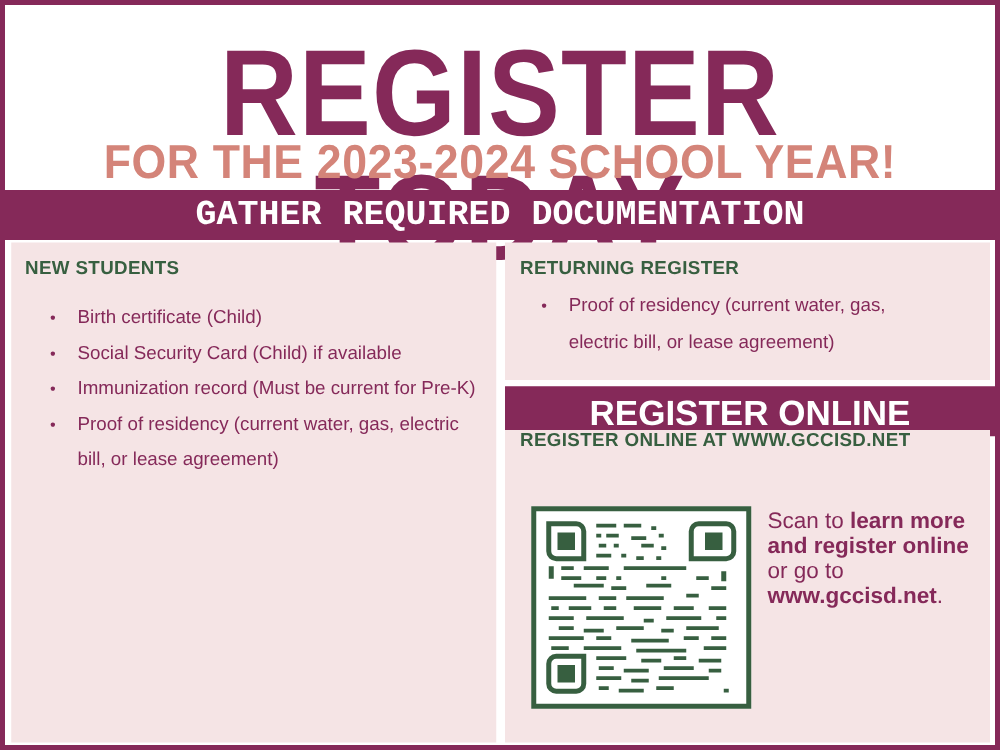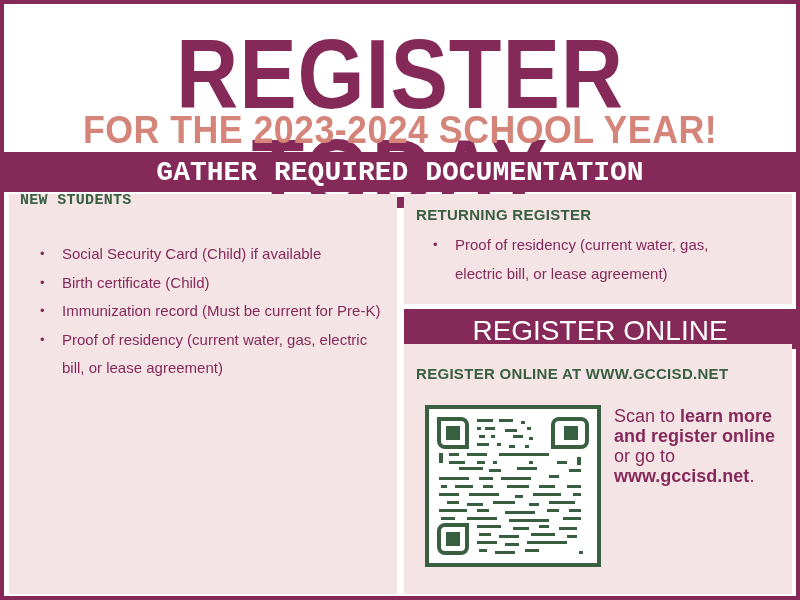--- a/index.html
+++ b/index.html
@@ -24,21 +24,21 @@
     background: #852959; color: #fff; text-align: center;
     font-weight: 700; font-size: 28px; line-height: 42px; font-family: Liberation Mono, monospace;
   }
   .panel { position: absolute; background: #f5e4e5; }
   .left-panel { left: 5px; top: 190px; width: 388px; height: 400px; }
   .ret-panel { left: 400px; top: 190px; width: 388px; height: 110px; }
   .online-panel { left: 400px; top: 340px; width: 388px; height: 250px; }
   .online-band {
     position: absolute; left: 400px; top: 305px; width: 392px; height: 40px;
     background: #852959; color: #fff; text-align: center;
-    font-weight: 400; font-size: 28px; line-height: 44px;
+    font-weight: 700; font-size: 28px; line-height: 44px;
   }
   .heading {
     position: absolute; color: #375f40; font-weight: 700; font-size: 15px;
     letter-spacing: 0.3px;
   }
   ul.items { position: absolute; list-style: none; color: #852959; font-size: 15px; line-height: 28.5px; }
   ul.items li { position: relative; padding-left: 0; }
   ul.items li::before {
     content: "•"; position: absolute; left: -22px; top: 0; color: #852959; font-size: 13px;
   }
@@ -54,37 +54,37 @@
 </style>
 </head>
 <body>
 
 <div class="frame">
   <div class="title">REGISTER TODAY</div>
   <div class="subtitle">FOR THE 2023-2024 SCHOOL YEAR!</div>
   <div class="band">GATHER REQUIRED DOCUMENTATION</div>
 
   <div class="panel left-panel"></div>
-  <div class="heading" style="left:16px; top:188px;font-family:Liberation Mono, monospace;">NEW STUDENTS</div>
+  <div class="heading" style="left:16px; top:202px;">NEW STUDENTS</div>
   <ul class="items" style="left:58px; top:236px; width:320px;">
+    <li>Birth certificate (Child)</li>
     <li>Social Security Card (Child) if available</li>
-    <li>Birth certificate (Child)</li>
     <li>Immunization record (Must be current for Pre-K)</li>
     <li>Proof of residency (current water, gas, electric bill, or lease agreement)</li>
   </ul>
 
   <div class="panel ret-panel"></div>
   <div class="heading" style="left:412px; top:202px;">RETURNING REGISTER</div>
   <ul class="items" style="left:451px; top:227px; width:300px;">
     <li>Proof of residency (current water, gas, electric bill, or lease agreement)</li>
   </ul>
 
   <div class="online-band">REGISTER ONLINE</div>
   <div class="panel online-panel"></div>
-  <div class="heading" style="left:412px; top:361px;">REGISTER ONLINE AT WWW.GCCISD.NET</div>
+  <div class="heading" style="left:412px; top:340px;">REGISTER ONLINE AT WWW.GCCISD.NET</div>
 
   <div class="qr">
     <svg width="168" height="154" viewBox="0 0 168 154" xmlns="http://www.w3.org/2000/svg">
       <g fill="none" stroke="#375f40" stroke-width="4">
         <path d="M10 10 h22 a6 6 0 0 1 6 6 v22 h-22 a6 6 0 0 1 -6 -6 z"></path>
         <path d="M130 10 h22 a6 6 0 0 1 6 6 v16 a6 6 0 0 1 -6 6 h-28 v-22 a6 6 0 0 1 6 -6 z"></path>
         <path d="M16 116 h22 v22 a6 6 0 0 1 -6 6 h-16 a6 6 0 0 1 -6 -6 v-16 a6 6 0 0 1 6 -6 z"></path>
       </g>
       <g fill="#375f40">
         <rect x="17" y="17" width="14" height="14"></rect>

